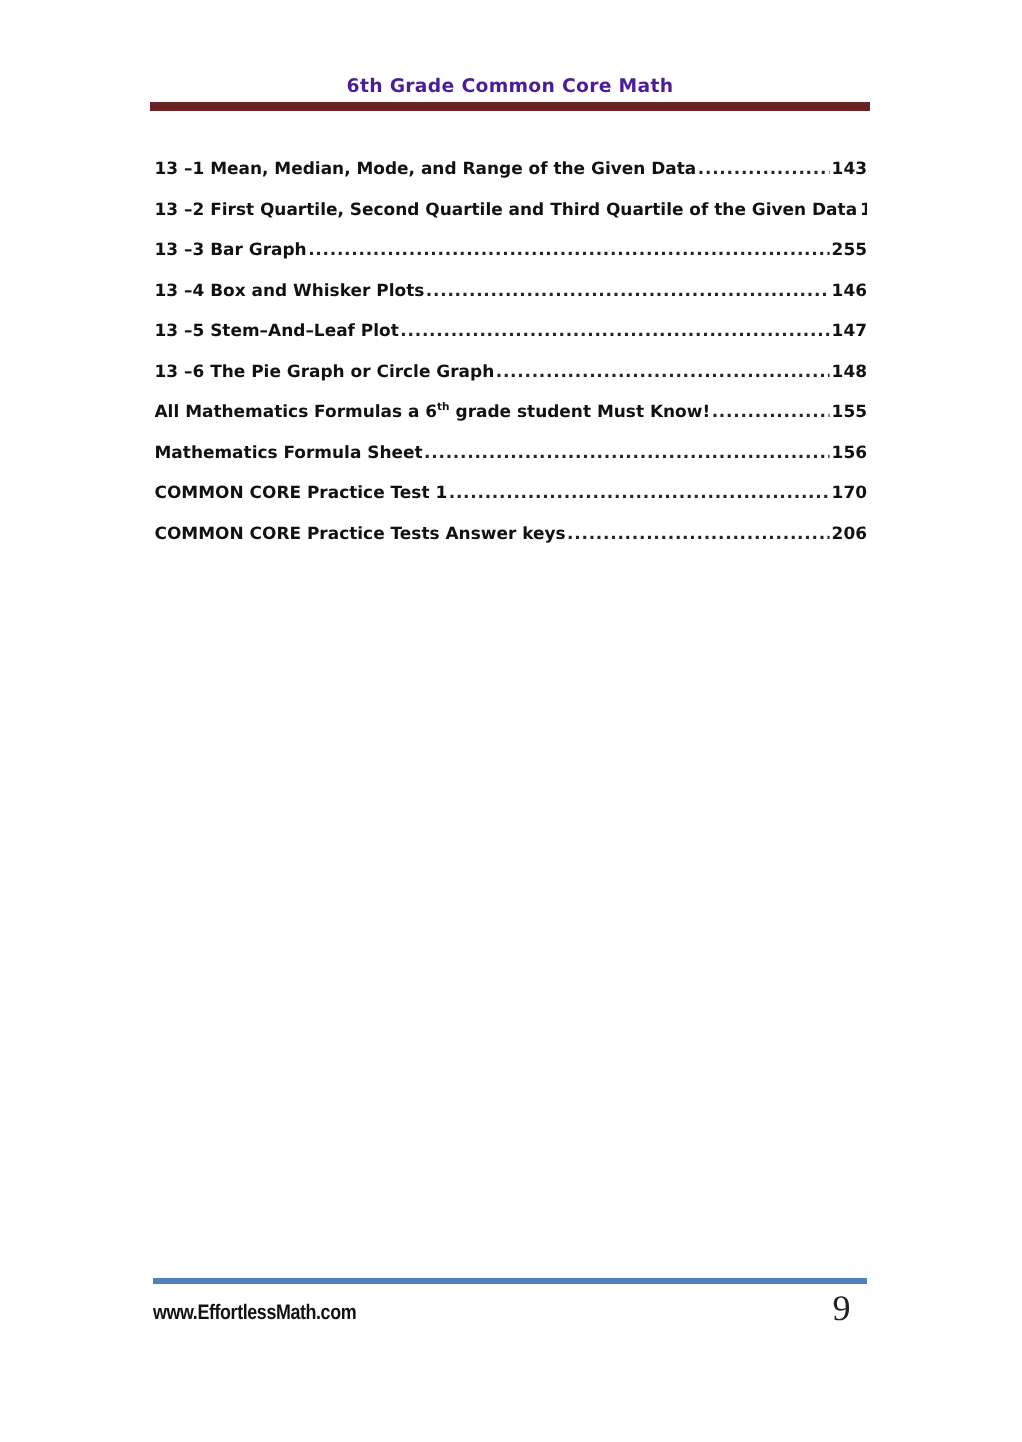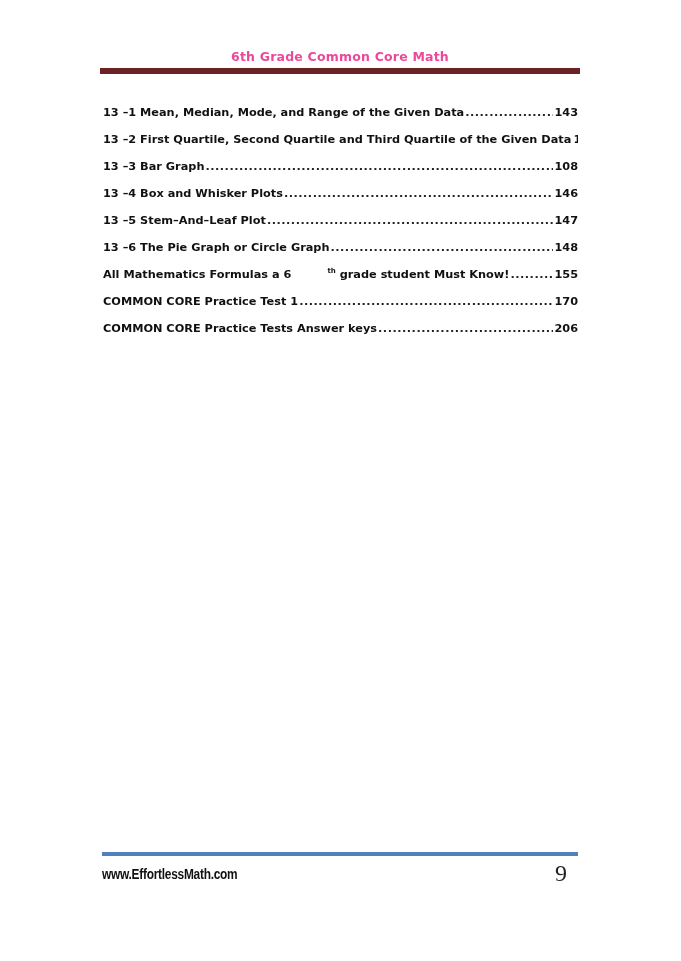--- a/index.html
+++ b/index.html
@@ -1,22 +1,22 @@
 <!DOCTYPE html>
 <html><head>
 <meta charset="utf-8">
 <style>
   html, body { margin: 0; padding: 0; background: #ffffff; }
   body { width: 681px; height: 961px; position: relative; overflow: hidden; font-family: "DejaVu Sans", sans-serif; color: #111; }
-  .header-title { position: absolute; left: 100px; width: 480px; top: 49px; text-align: center; font-weight: bold; font-size: 12.5px; letter-spacing: 0.2px; color: #ec4899; }
+  .header-title { position: absolute; left: 100px; width: 480px; top: 49px; text-align: center; font-weight: bold; font-size: 12.5px; letter-spacing: 0.2px; color: #4c1d95; }
   .header-rule { position: absolute; left: 100px; width: 480px; top: 68px; height: 6px; background: #6b2224; }
   .toc { position: absolute; left: 103px; width: 475px; top: 92px; }
   .toc-row { display: flex; align-items: flex-end; height: 27px; font-size: 11.3px; font-weight: bold; white-space: nowrap; overflow: hidden; }
   .toc-label { flex: 0 0 auto; }
-  .toc-label sup { font-size: 7px; margin-left: 36px; }
+  .toc-label sup { font-size: 7px; }
   .toc-dots { flex: 1 1 auto; overflow: hidden; margin: 0 1px; letter-spacing: 0.5px; color: #222; }
   .toc-dots::before { content: "........................................................................................................................................................................................................"; }
   .toc-page { flex: 0 0 auto; text-align: right; }
   .footer-rule { position: absolute; left: 102px; width: 476px; top: 852px; height: 4px; background: #4f81bd; }
   .footer-url { position: absolute; left: 102px; top: 866px; font-family: "Liberation Sans", sans-serif; font-weight: bold; font-size: 14px; transform: scaleX(0.85); transform-origin: left; letter-spacing: -0.3px; color: #111; }
   .footer-page { position: absolute; right: 114px; top: 860px; font-family: "Liberation Serif", serif; font-size: 24px; color: #222; }
 </style>
 </head>
 <body>
 
@@ -30,21 +30,21 @@
     <span class="toc-page">143</span>
   </div>
   <div class="toc-row">
     <span class="toc-label">13 –2 First Quartile, Second Quartile and Third Quartile of the Given Data</span>
     <span class="toc-dots"></span>
     <span class="toc-page">144</span>
   </div>
   <div class="toc-row">
     <span class="toc-label">13 –3 Bar Graph</span>
     <span class="toc-dots"></span>
-    <span class="toc-page">108</span>
+    <span class="toc-page">255</span>
   </div>
   <div class="toc-row">
     <span class="toc-label">13 –4 Box and Whisker Plots</span>
     <span class="toc-dots"></span>
     <span class="toc-page">146</span>
   </div>
   <div class="toc-row">
     <span class="toc-label">13 –5 Stem–And–Leaf Plot</span>
     <span class="toc-dots"></span>
     <span class="toc-page">147</span>
@@ -53,20 +53,25 @@
     <span class="toc-label">13 –6 The Pie Graph or Circle Graph</span>
     <span class="toc-dots"></span>
     <span class="toc-page">148</span>
   </div>
   <div class="toc-row">
     <span class="toc-label"><span>All Mathematics Formulas a 6</span><sup>th</sup><span> grade student Must Know!</span></span>
     <span class="toc-dots"></span>
     <span class="toc-page">155</span>
   </div>
   <div class="toc-row">
+    <span class="toc-label">Mathematics Formula Sheet</span>
+    <span class="toc-dots"></span>
+    <span class="toc-page">156</span>
+  </div>
+  <div class="toc-row">
     <span class="toc-label">COMMON CORE Practice Test 1</span>
     <span class="toc-dots"></span>
     <span class="toc-page">170</span>
   </div>
   <div class="toc-row">
     <span class="toc-label">COMMON CORE Practice Tests Answer keys</span>
     <span class="toc-dots"></span>
     <span class="toc-page">206</span>
   </div>
 </div>

